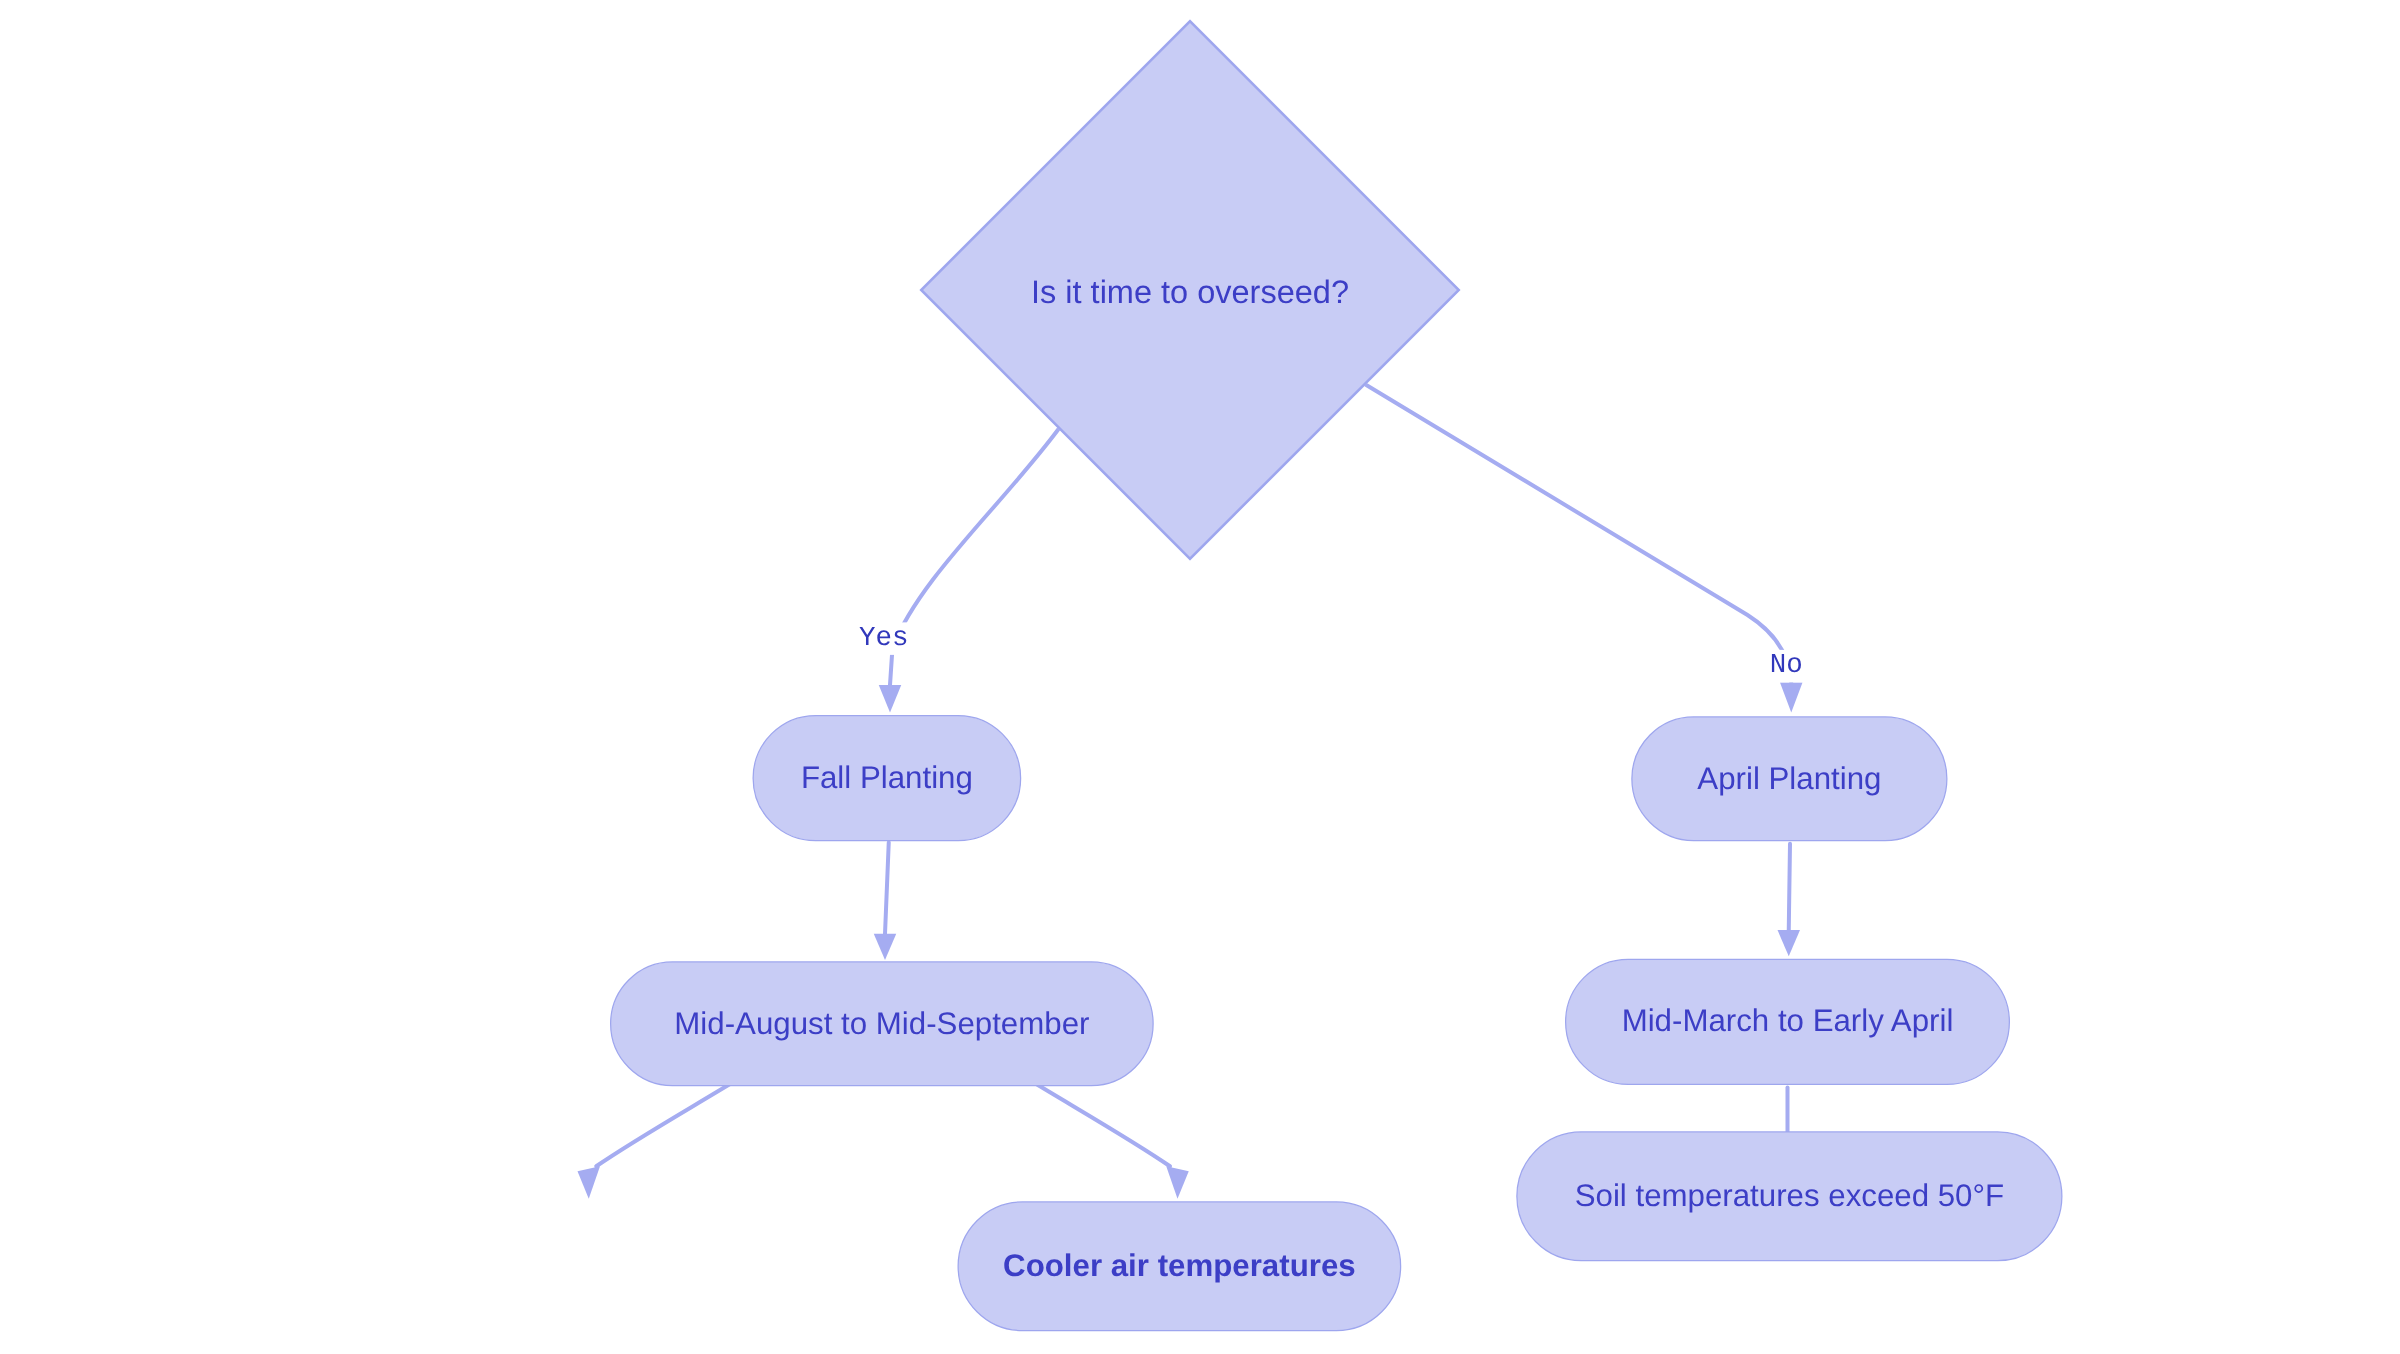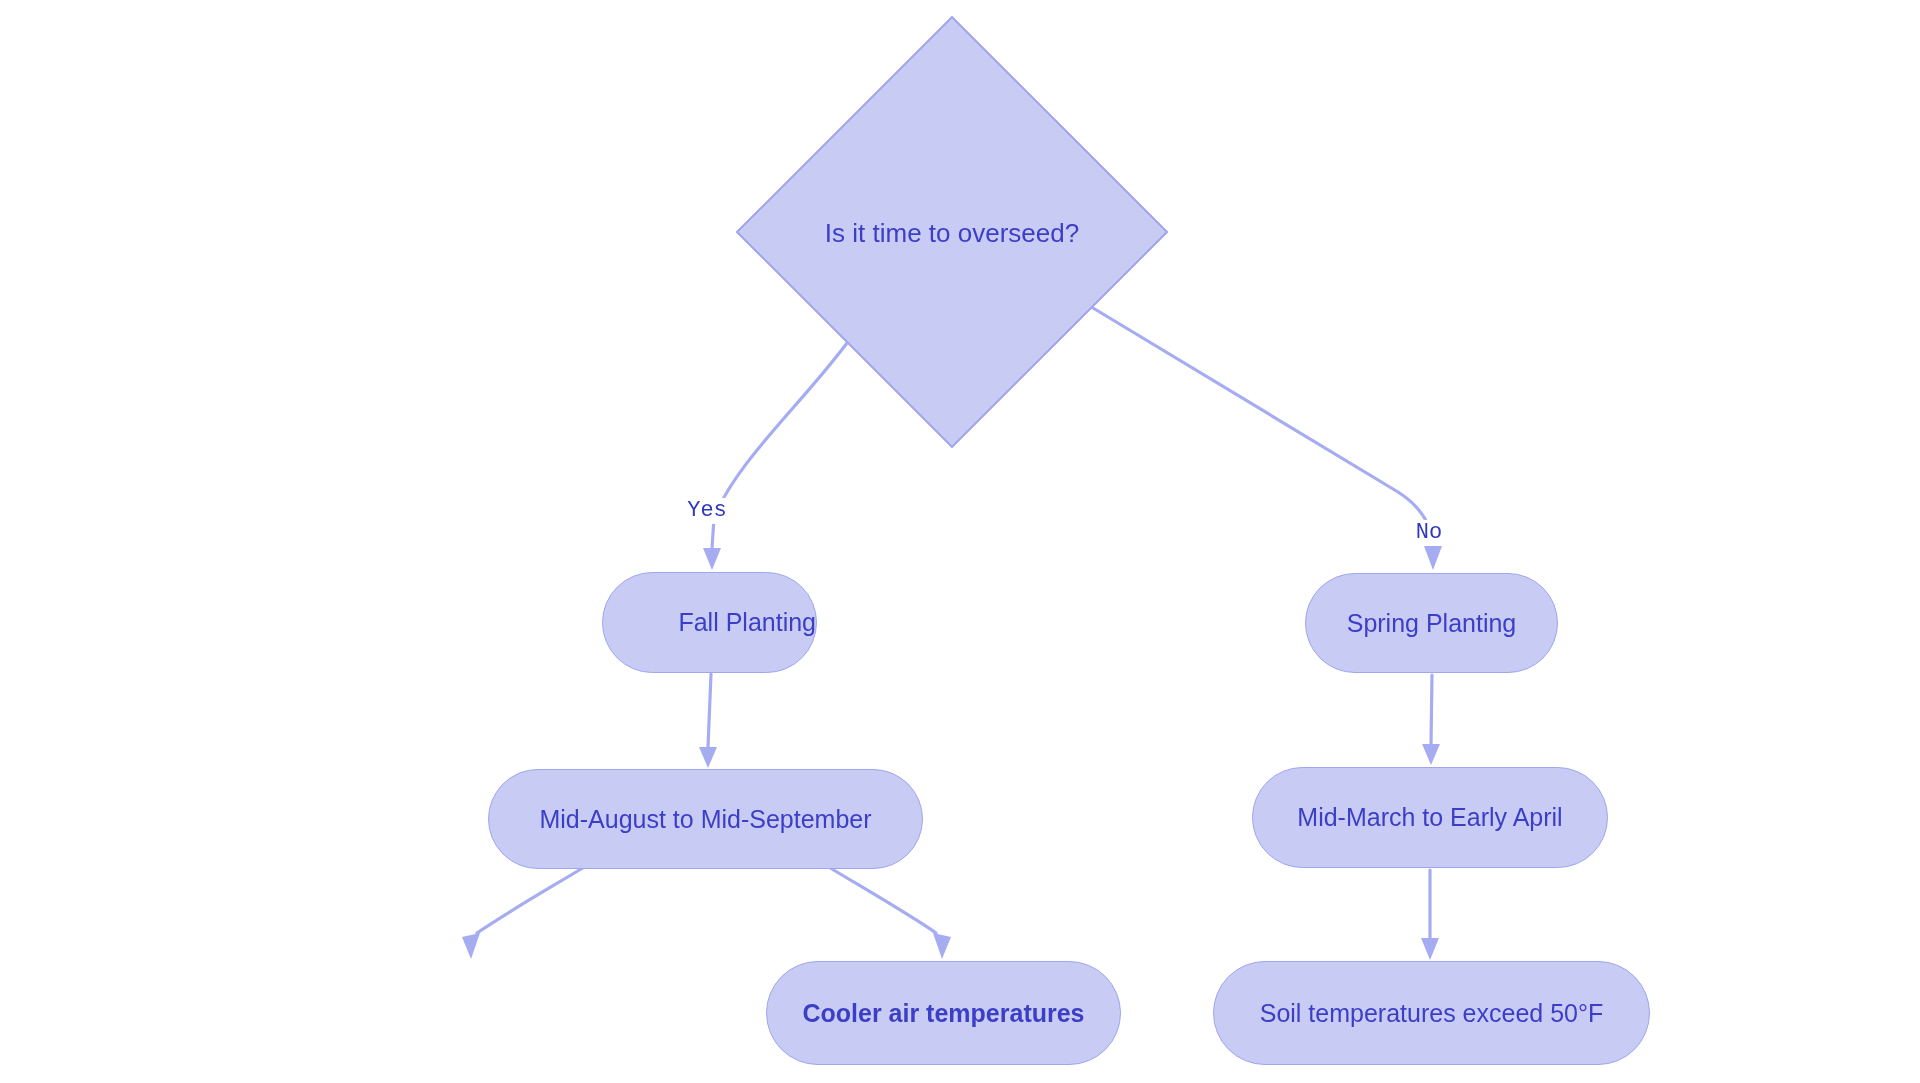--- a/index.html
+++ b/index.html
@@ -105,41 +105,41 @@
     <path class="edge-path" d="M 1432 675 L 1431 744"></path>
     <polygon class="arrowhead" points="1422,744 1440,744 1431,765"></polygon>
 
     <path class="edge-path" d="M 1430 870 L 1430 938"></path>
     <polygon class="arrowhead" points="1421,938 1439,938 1430,960"></polygon>
   </svg>
 
   <div class="diamond-shape"></div>
   <div class="diamond-label">Is it time to overseed?</div>
 
-  <div class="pill" style="left:602px; top:572px; width:215px; height:101px;justify-content:flex-end;">
+  <div class="pill" style="left:602px; top:572px; width:215px; height:101px;">
     <span>Fall Planting</span>
   </div>
 
   <div class="pill" style="left:1305px; top:573px; width:253px; height:100px;">
-    <span>Spring Planting</span>
+    <span>April Planting</span>
   </div>
 
   <div class="pill" style="left:488px; top:769px; width:435px; height:100px;">
     <span>Mid-August to Mid-September</span>
   </div>
 
   <div class="pill" style="left:1252px; top:767px; width:356px; height:101px;">
     <span>Mid-March to Early April</span>
   </div>
 
 
   <div class="pill" style="left:766px; top:961px; width:355px; height:104px;font-weight:bold;">
     <span>Cooler air temperatures</span>
   </div>
 
-  <div class="pill" style="left:1213px; top:961px; width:437px; height:104px;">
+  <div class="pill" style="left:1213px; top:905px; width:437px; height:104px;">
     <span>Soil temperatures exceed 50°F</span>
   </div>
 
   <span class="edge-label" style="left:707px; top:511px;">Yes</span>
   <span class="edge-label" style="left:1429px; top:533px;">No</span>
 
 </div>
 
 </body></html>

